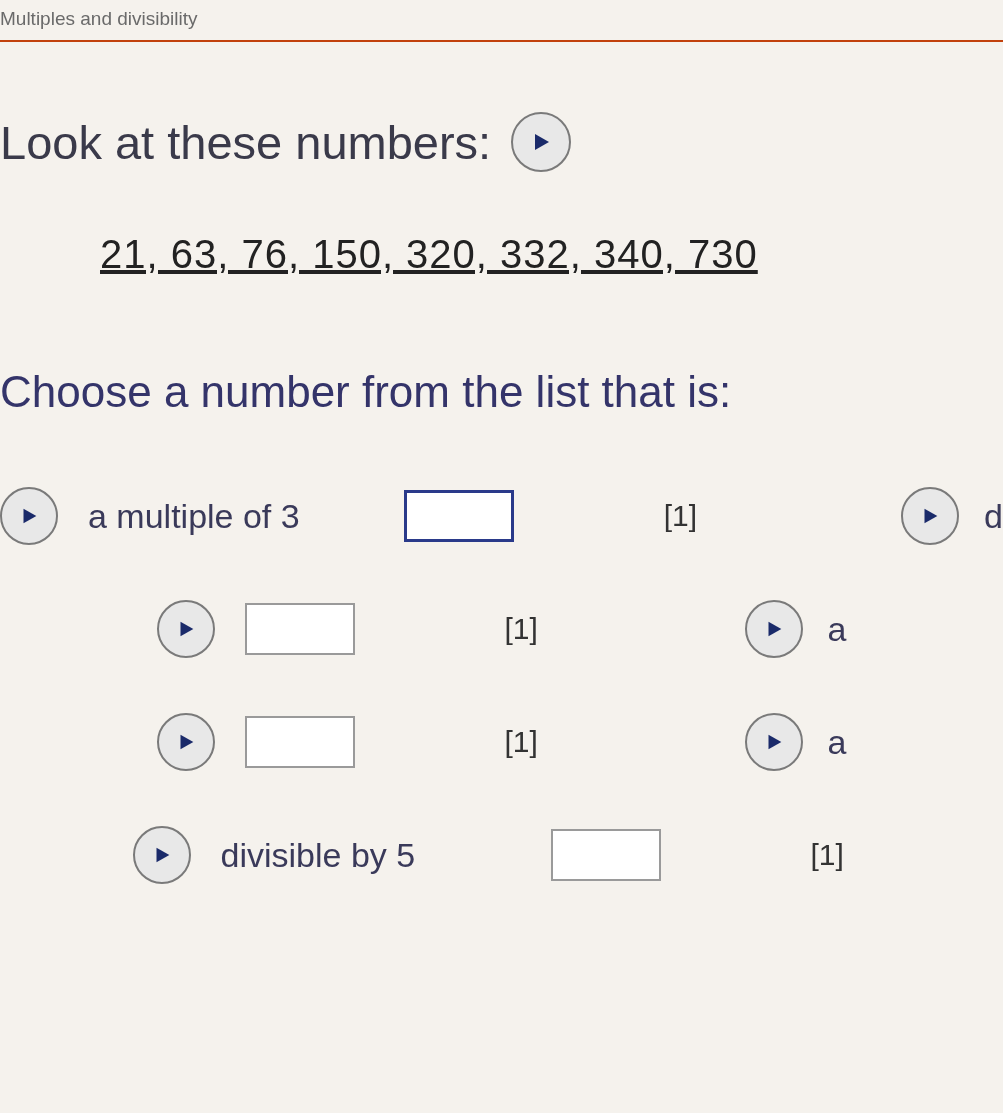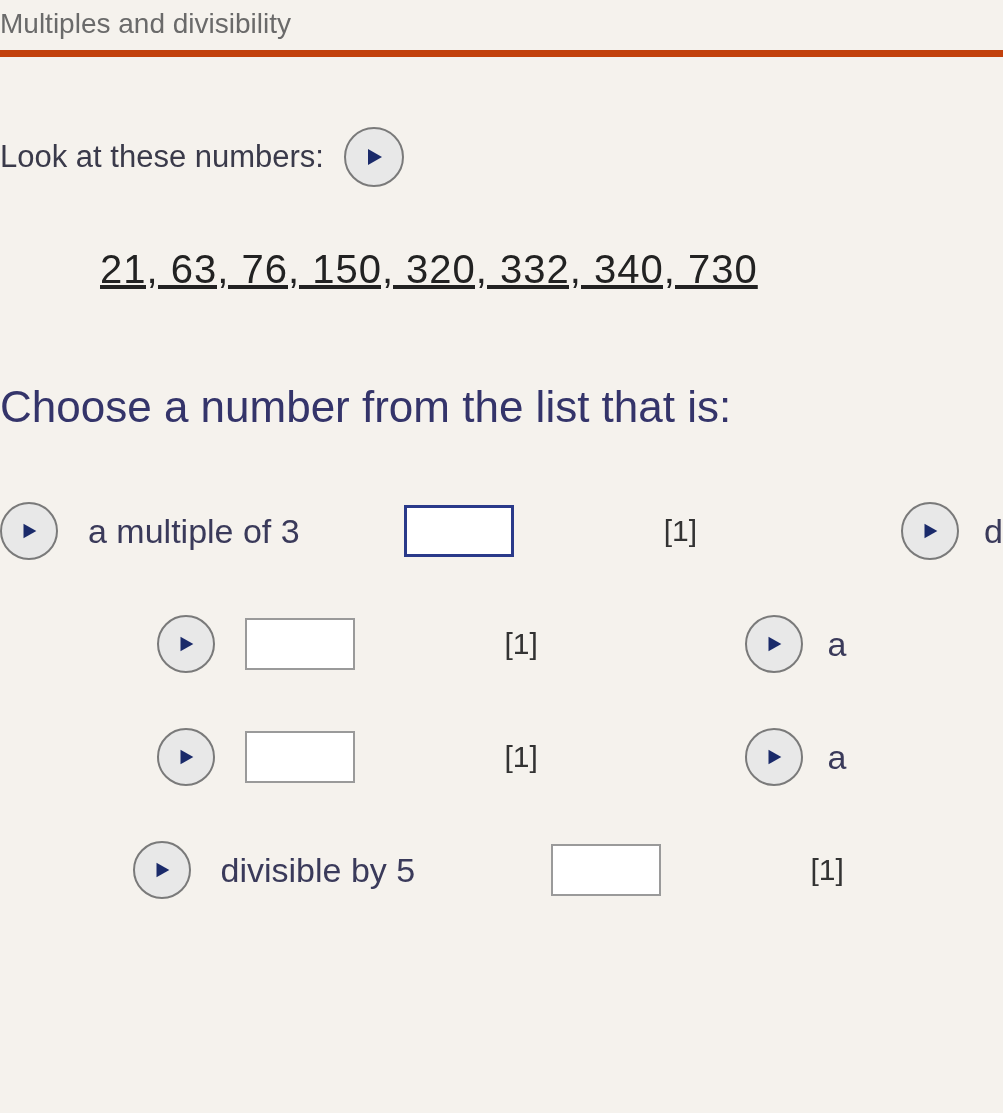--- a/index.html
+++ b/index.html
@@ -6,34 +6,34 @@
     body {
       font-family: Verdana, Geneva, sans-serif;
       background: #f5f2ed;
       color: #333;
       width: 1003px;
       height: 1113px;
       overflow: hidden;
       padding: 0;
     }
     .header {
-      font-size: 28px;
+      font-size: 19px;
       color: #6a6a6a;
       padding: 8px 0 10px 0;
-      border-bottom: 7px solid #c2410c;
+      border-bottom: 2px solid #c2410c;
       margin-bottom: 70px;
     }
     .prompt-row {
       display: flex;
       align-items: center;
       gap: 20px;
       margin-bottom: 60px;
     }
     .prompt-text {
-      font-size: 31px;
+      font-size: 47px;
       color: #3a3a4a;
     }
     .play-button {
       width: 60px;
       height: 60px;
       border-radius: 50%;
       border: 2px solid #7a7a7a;
       background: #e8e8e8;
       display: flex;
       align-items: center;

